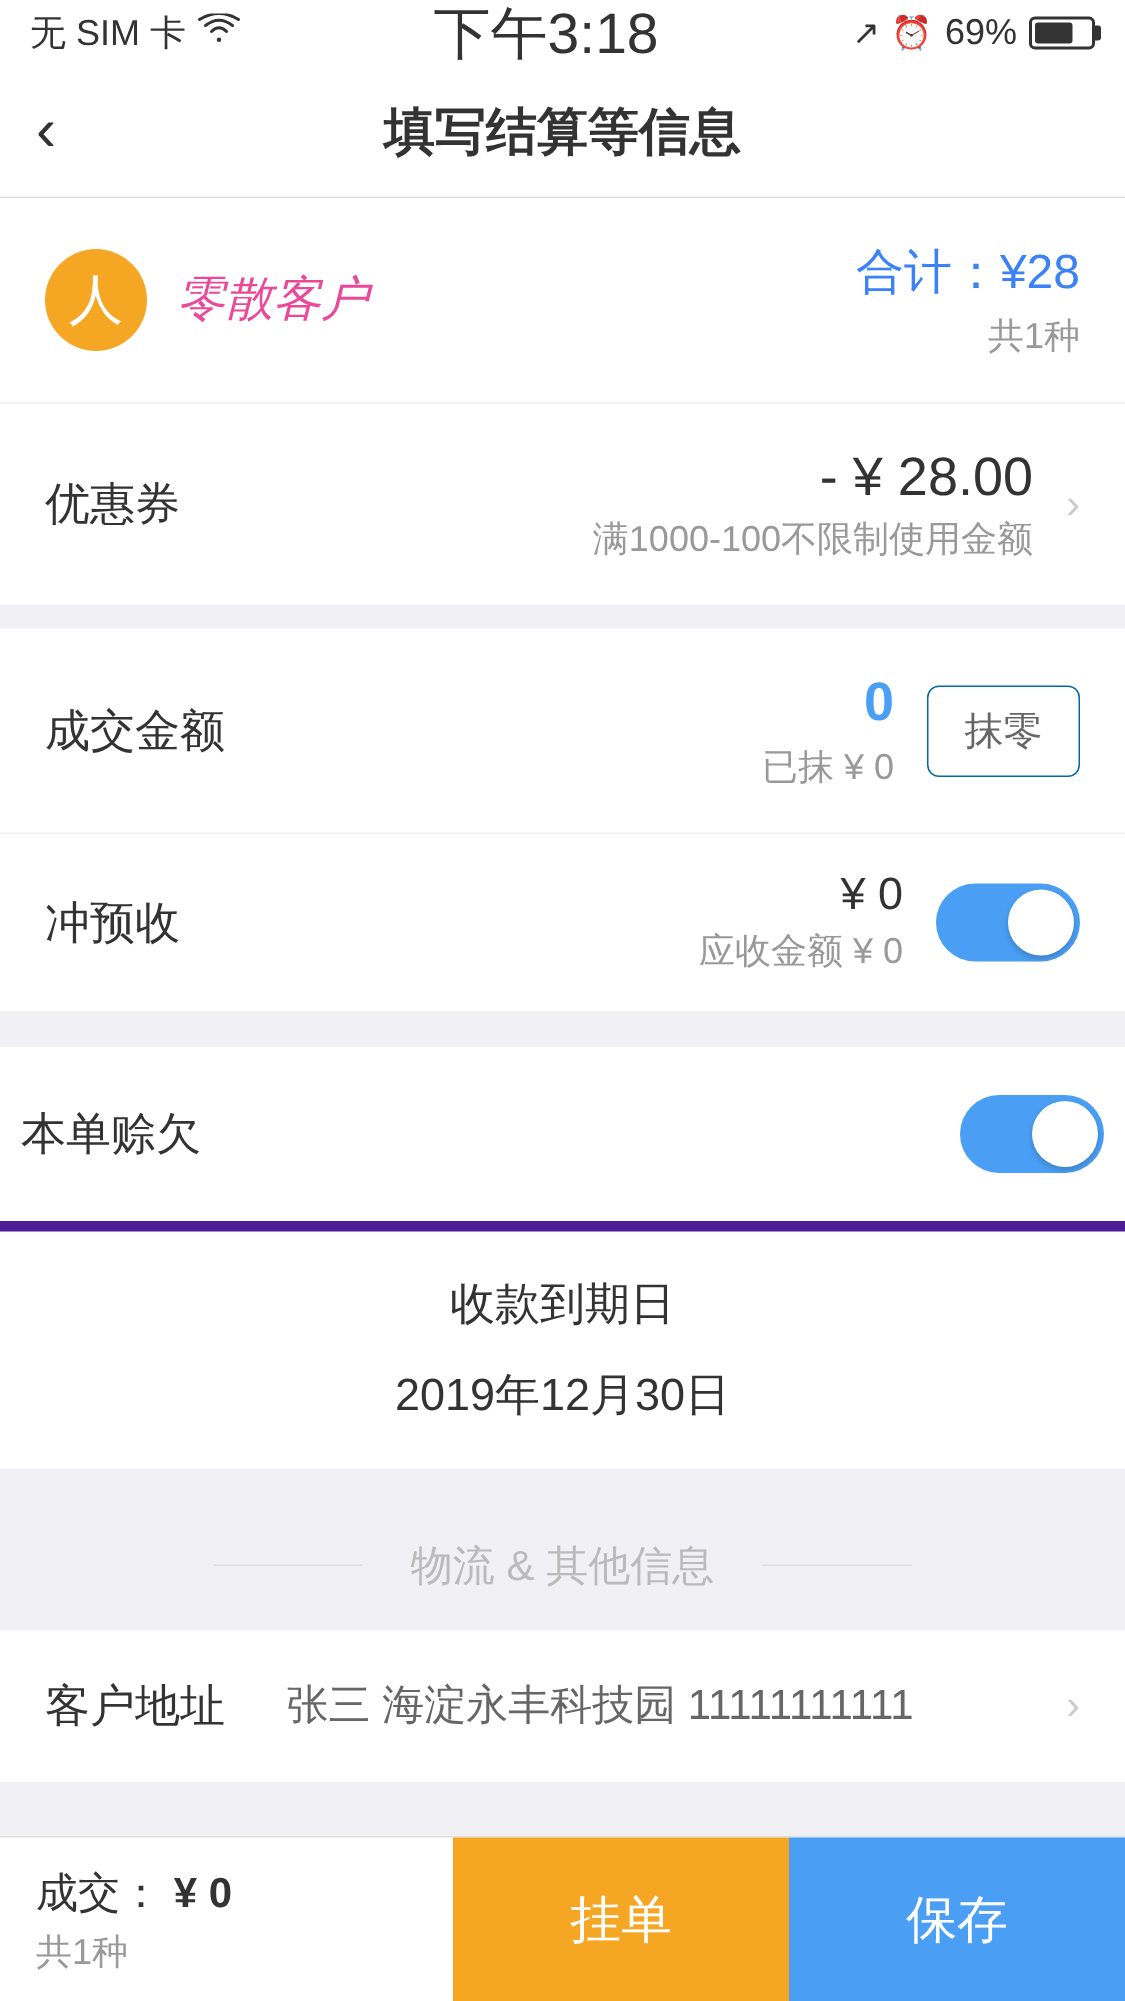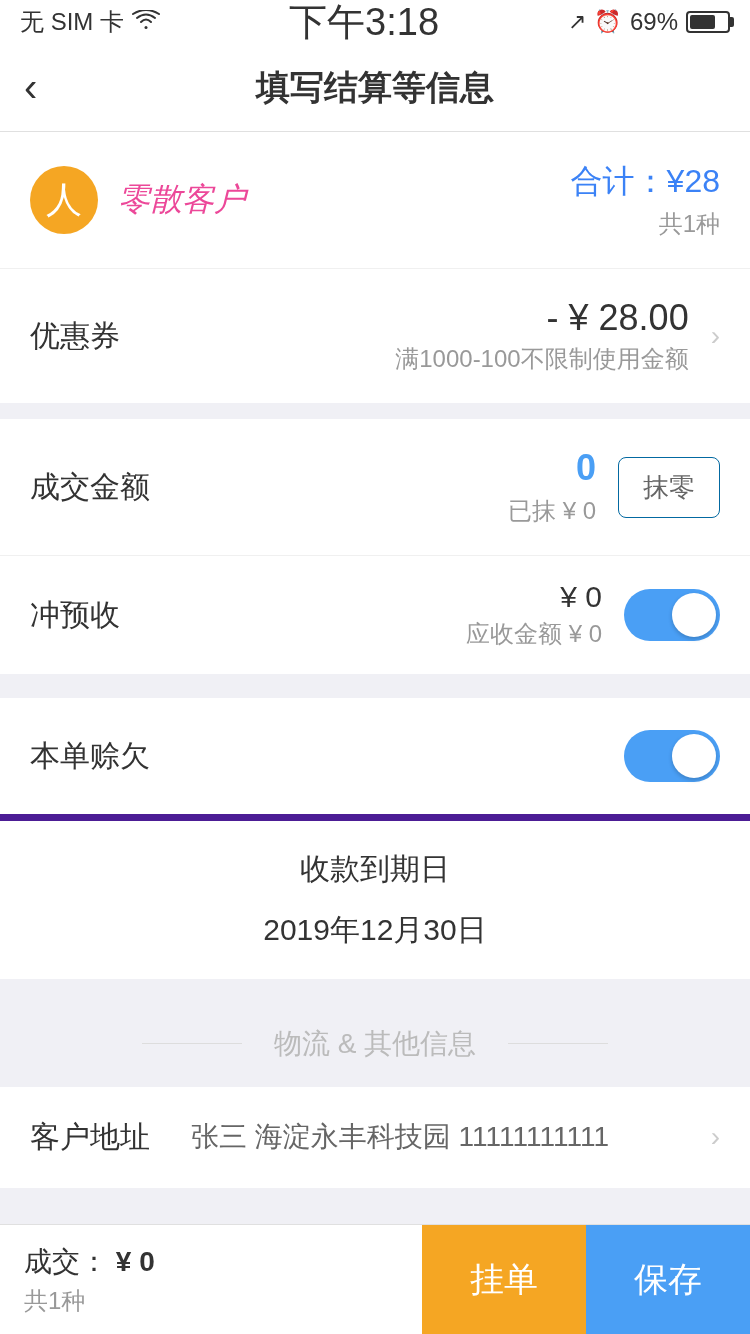--- a/index.html
+++ b/index.html
@@ -135,21 +135,21 @@
     }
     .toggle-knob {
       width: 44px; height: 44px; border-radius: 50%; background: #fff;
       position: absolute; top: 4px; right: 4px;
       box-shadow: 0 2px 4px rgba(0,0,0,0.2);
       transition: right 0.2s;
     }
 
     
     .debt-row {
-      padding: 32px 30px;
+      padding: 32px 14px;
       display: flex; align-items: center; justify-content: space-between; margin-top: 24px;
     }
     .debt-label { font-size: 30px; color: #333; }
 
     
     .due-date-row {
       padding: 28px 30px;
       border-top: 7px solid #4c1d95;
       display: flex; align-items: center; gap: 20px; flex-direction: column;
     }
@@ -192,21 +192,21 @@
       border-top: 1px solid #e0e0e0;
     }
     .bottom-info {
       flex: 1; padding: 18px 24px;
       display: flex; flex-direction: column; justify-content: center;
     }
     .bottom-deal { font-size: 28px; color: #333; }
     .bottom-deal-value { font-weight: 600; }
     .bottom-count { font-size: 24px; color: #999; margin-top: 4px; }
     .bottom-btn {
-      width: 164px; height: 100%;
+      width: 224px; height: 100%;
       display: flex; align-items: center; justify-content: center;
       font-size: 34px; color: #fff; cursor: pointer;
     }
     .btn-hold { background: #f5a623; }
     .btn-save { background: #4a9ff5; }
   </style>
 </head>
 <body>
 
 <div class="status-bar">

